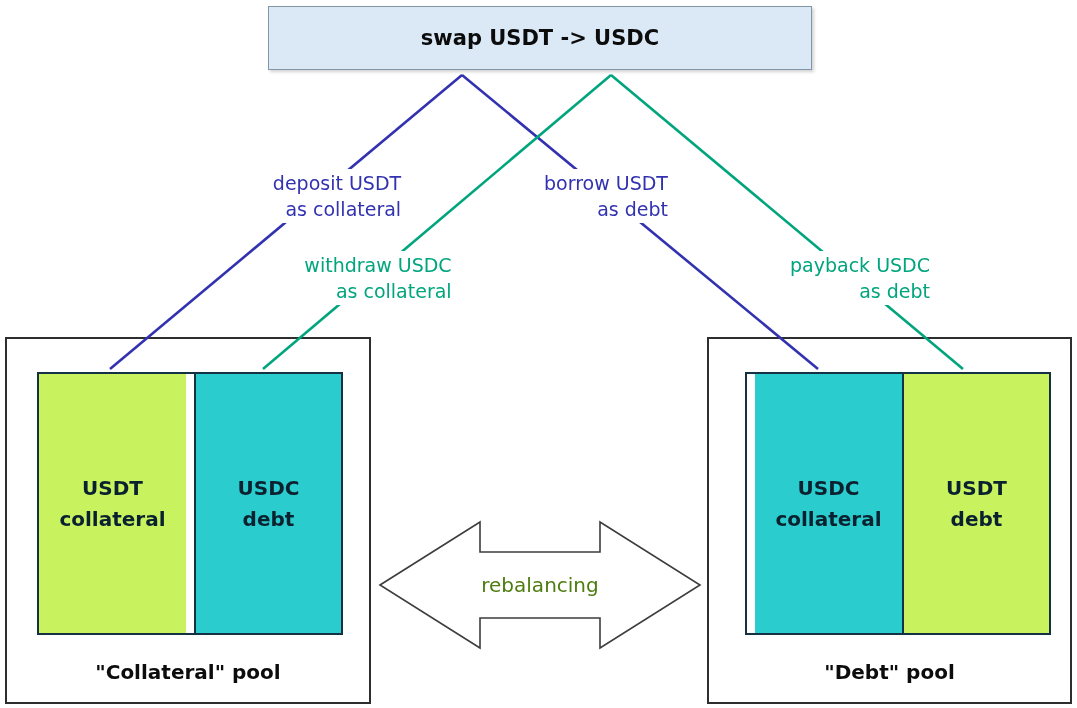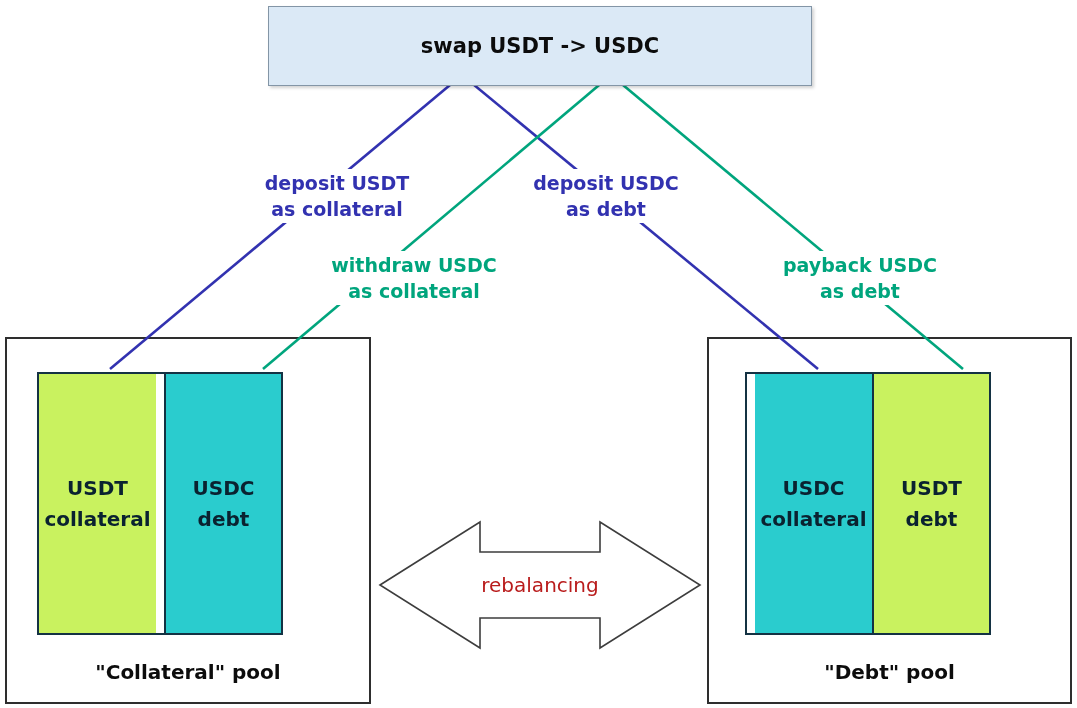--- a/index.html
+++ b/index.html
@@ -19,84 +19,84 @@
     z-index: 2; pointer-events: none;
   }
   .edge { fill: none; stroke-width: 2.6px; }
   .edge.blue { stroke: var(--blue, #3232b0); }
   .edge.teal { stroke: var(--teal, #00a57d); }
   .rebalance-arrow { fill: #ffffff; stroke: #3d3d3d; stroke-width: 1.6px; }
 
   
   .title-box {
     position: absolute; left: 268px; top: 6px;
-    width: 544px; height: 80px;
+    width: 544px; height: 64px;
     background: var(--box_fill, #dbe9f6);
     border: 1px solid var(--box_border, #8395a6);
     box-shadow: 2px 2px 3px rgba(0,0,0,0.18);
     display: flex; align-items: center; justify-content: center;
     z-index: 3;
     font-weight: bold; font-size: 21px; color: #0c0c0c;
   }
 
   
   .edge-label {
     position: absolute;
     transform: translate(-50%, -50%);
-    text-align: center;
-    font-weight: bold; font-size: 19px; line-height: 26px;
+    text-align: right;
+    font-weight: normal; font-size: 19px; line-height: 26px;
     background: #ffffff;
     padding: 1px 6px;
     z-index: 3;
     white-space: nowrap;
   }
   .edge-label.blue { color: var(--blue, #3232b0); }
   .edge-label.teal { color: var(--teal, #00a57d); }
   .lbl-deposit  { left: 337px; top: 196px; }
   .lbl-borrow   { left: 606px; top: 196px; }
-  .lbl-withdraw { left: 378px; top: 278px; margin-left: 36px; }
+  .lbl-withdraw { left: 378px; top: 278px; }
   .lbl-payback  { left: 860px; top: 278px; }
 
   
   .pool {
     position: absolute;
     background: #ffffff;
     border: 2px solid #2e2e2e;
     z-index: 1;
   }
   .pool-left  { left: 5px;   top: 337px; width: 366px; height: 367px; }
   .pool-right { left: 707px; top: 337px; width: 365px; height: 367px; }
   .segments {
     position: absolute; left: 30px; top: 33px;
     display: flex;
     border: 2px solid #143243;
   }
   .pool-right .segments { left: 36px; }
   .segment {
-    width: 117px; height: 259px;
+    width: 147px; height: 259px;
     display: flex; flex-direction: column;
     align-items: center; justify-content: center;
     font-weight: bold; font-size: 20px; line-height: 31px;
     color: #0a2230;
     text-align: center;
   }
   .segment + .segment { border-left: 2px solid #143243; }
   .segment.green { background: var(--green, #c9f25f); }
   .segment.cyan  { background: var(--cyan, #2accce); margin-left: 8px; }
   .pool-caption {
     position: absolute; left: 0; right: 0; bottom: 18px;
     text-align: center;
     font-weight: bold; font-size: 20px; color: #0c0c0c;
   }
 
   
   .rebalance-text {
     position: absolute; left: 540px; top: 585px;
     transform: translate(-50%, -50%);
-    font-size: 20px; color: #b91c1c;
+    font-size: 20px; color: #4d7c0f;
     z-index: 3;
   }
 </style>
 </head>
 <body>
 
 <div class="canvas">
 
   <div class="pool pool-left">
     <div class="segments">
@@ -136,21 +136,21 @@
 
   <div class="title-box">
     <span>swap USDT -&gt; USDC</span>
   </div>
 
   <div class="edge-label blue lbl-deposit">
     <div>deposit USDT</div>
     <div>as collateral</div>
   </div>
   <div class="edge-label blue lbl-borrow">
-    <div>deposit USDC</div>
+    <div>borrow USDT</div>
     <div>as debt</div>
   </div>
   <div class="edge-label teal lbl-withdraw">
     <div>withdraw USDC</div>
     <div>as collateral</div>
   </div>
   <div class="edge-label teal lbl-payback">
     <div>payback USDC</div>
     <div>as debt</div>
   </div>

